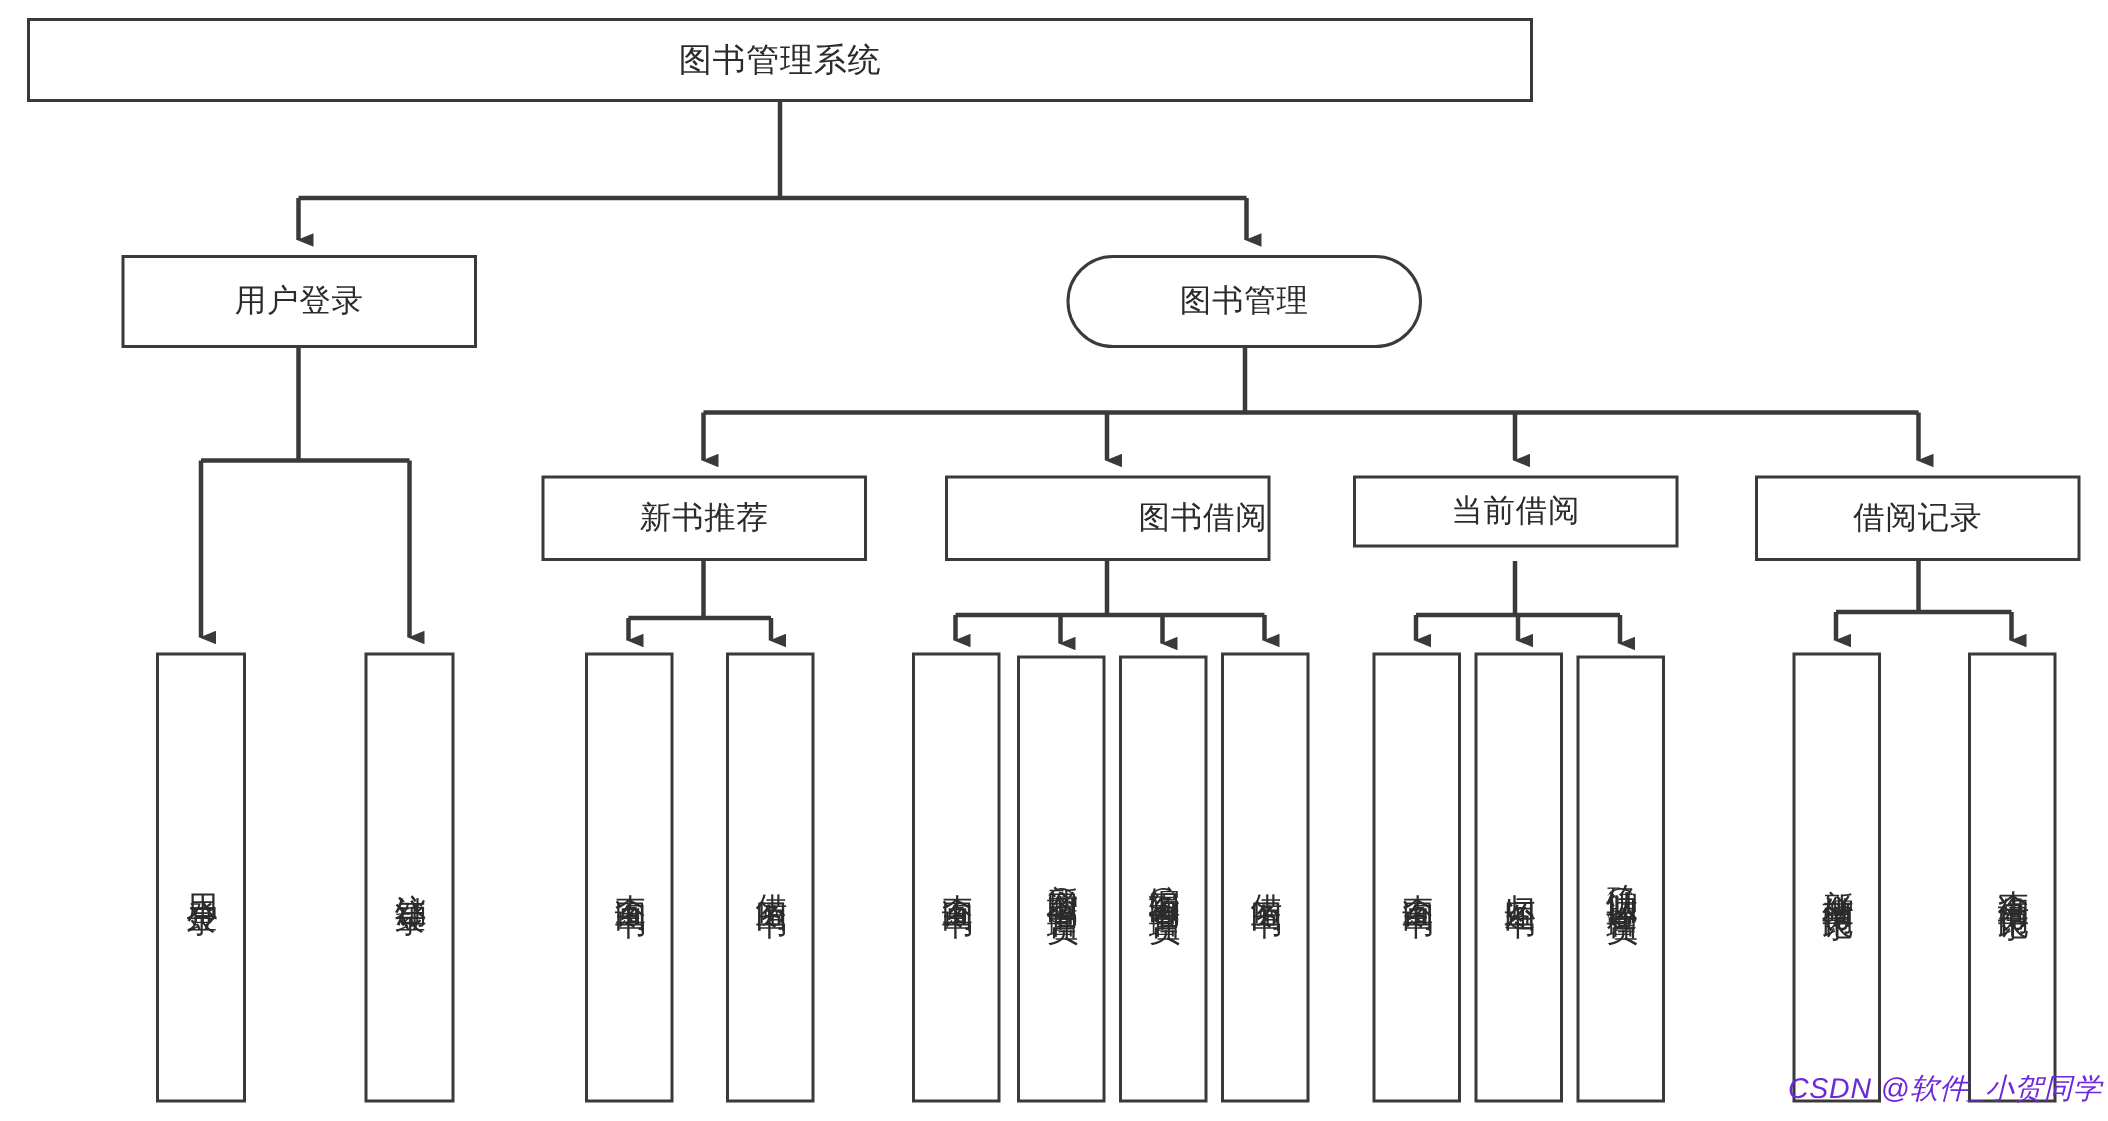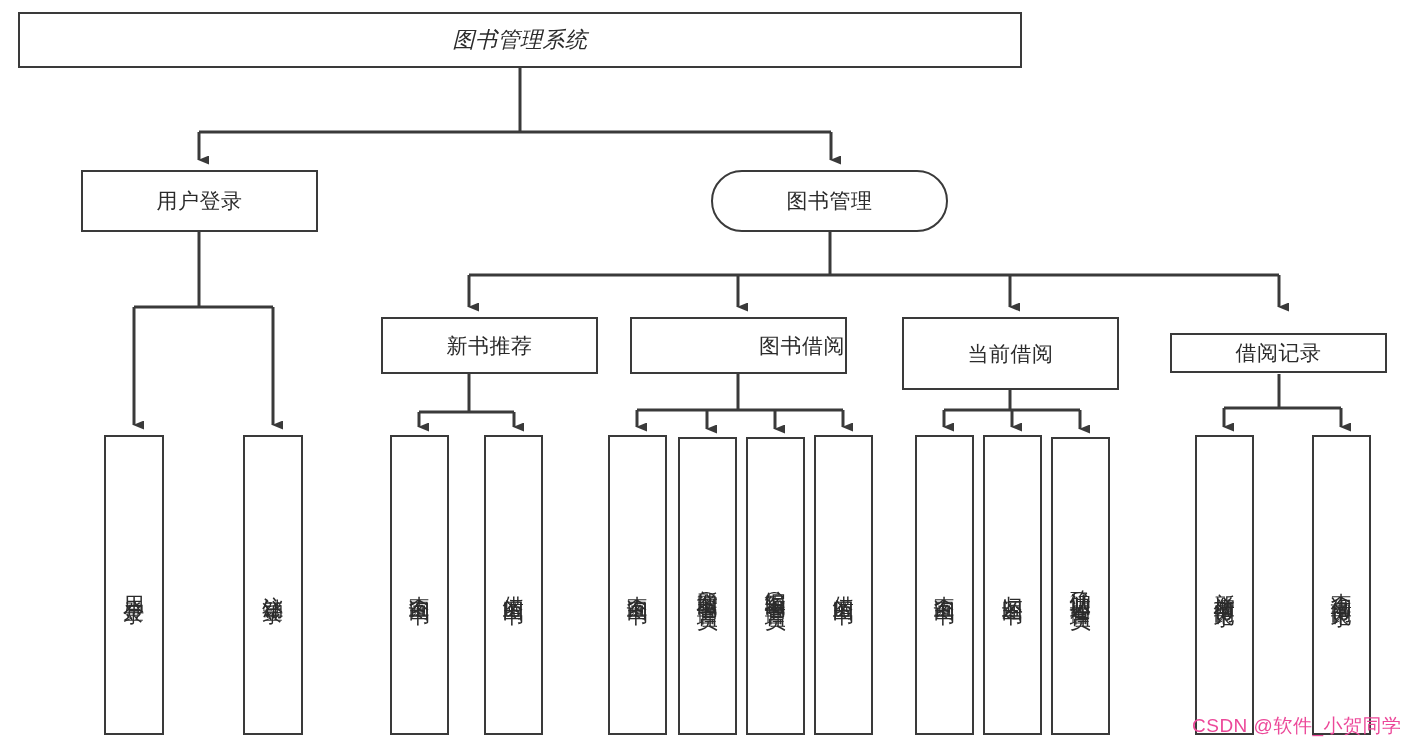--- a/index.html
+++ b/index.html
@@ -43,29 +43,30 @@
     line-height: 1.12;
     letter-spacing: 0.5px;
     white-space: nowrap;
   }
   .node.vertical .label {
     writing-mode: vertical-rl;
     text-orientation: upright;
     letter-spacing: 3px;
     font-size: 21px;
   }
-  .node.root .label { font-size: 22px; font-style: italic; }
+  .node.root .label { font-size: 22px; }
   .node.lvl1 .label { font-size: 21px; }
   .node.lvl2 .label { font-size: 21px; }
   .watermark {
     position: absolute;
-    color: #ec4899;
+    color: #6d28d9;
     font-size: 19px;
     white-space: nowrap;
     letter-spacing: 0.5px;
+    font-style: italic;
   }
 </style>
 </head>
 <body>
 
 <div id="diagram-root">
 
   <svg class="connectors" viewBox="0 0 1405 747">
     <defs>
       <marker id="arrowhead" markerWidth="9" markerHeight="11" refX="4.5" refY="10" orient="auto" markerUnits="userSpaceOnUse">
@@ -121,30 +122,30 @@
     <span class="label">图书管理系统</span>
   </div>
 
   <div class="node lvl1" style="left:81px; top:170px; width:237px; height:62px;">
     <span class="label">用户登录</span>
   </div>
   <div class="node lvl1" style="left:711px; top:170px; width:237px; height:62px;border-radius:31px;">
     <span class="label">图书管理</span>
   </div>
 
-  <div class="node lvl2" style="left:361px; top:317px; width:217px; height:57px;margin-left:20px;">
+  <div class="node lvl2" style="left:361px; top:317px; width:217px; height:57px;">
     <span class="label">新书推荐</span>
   </div>
   <div class="node lvl2" style="left:630px; top:317px; width:217px; height:57px;justify-content:flex-end;">
     <span class="label">图书借阅</span>
   </div>
-  <div class="node lvl2" style="left:902px; top:317px; width:217px; height:73px;">
+  <div class="node lvl2" style="left:902px; top:317px; width:217px; height:48px;">
     <span class="label">当前借阅</span>
   </div>
-  <div class="node lvl2" style="left:1170px; top:317px; width:217px; height:40px;margin-top:16px;">
+  <div class="node lvl2" style="left:1170px; top:317px; width:217px; height:57px;">
     <span class="label">借阅记录</span>
   </div>
 
   <div class="node vertical" style="left:104px; top:435px; width:60px; height:300px;">
     <span class="label">用户登录</span>
   </div>
   <div class="node vertical" style="left:243px; top:435px; width:60px; height:300px;">
     <span class="label">注销登录</span>
   </div>
 

